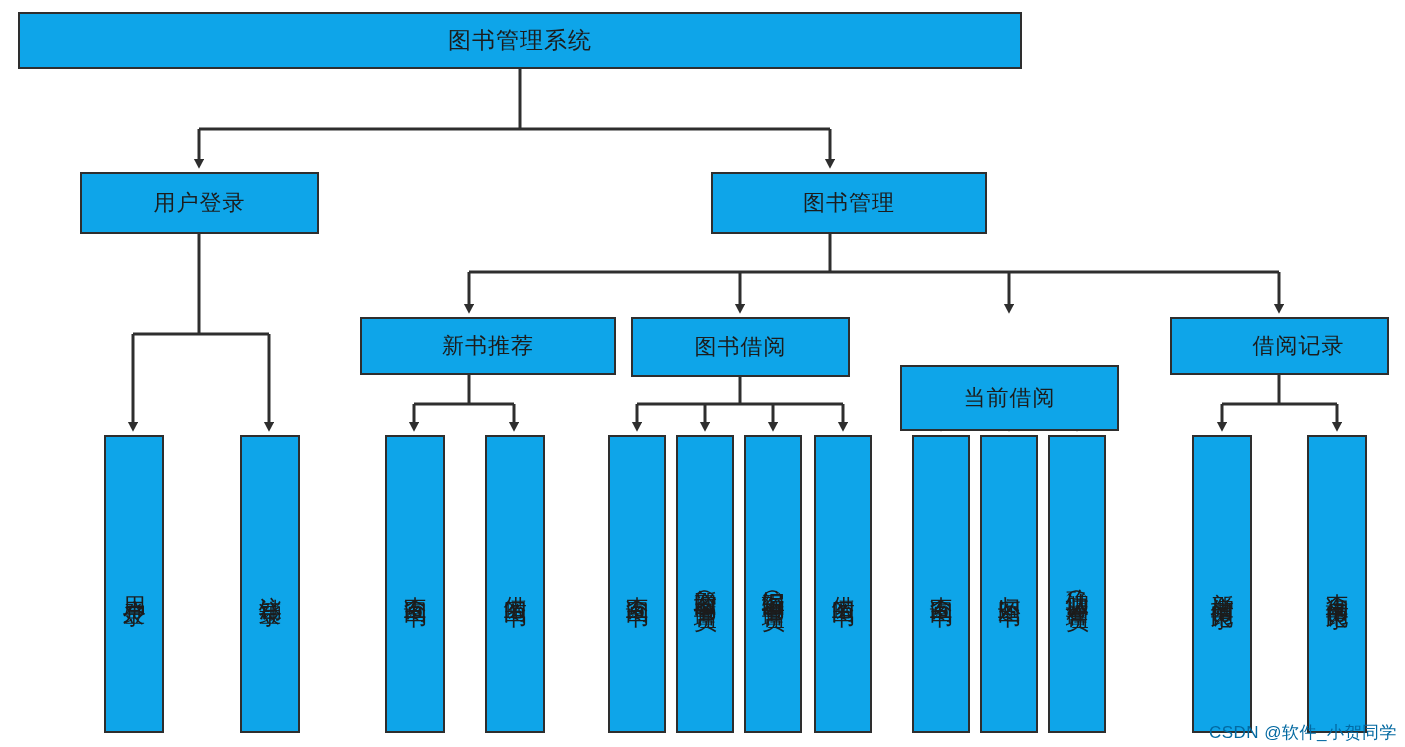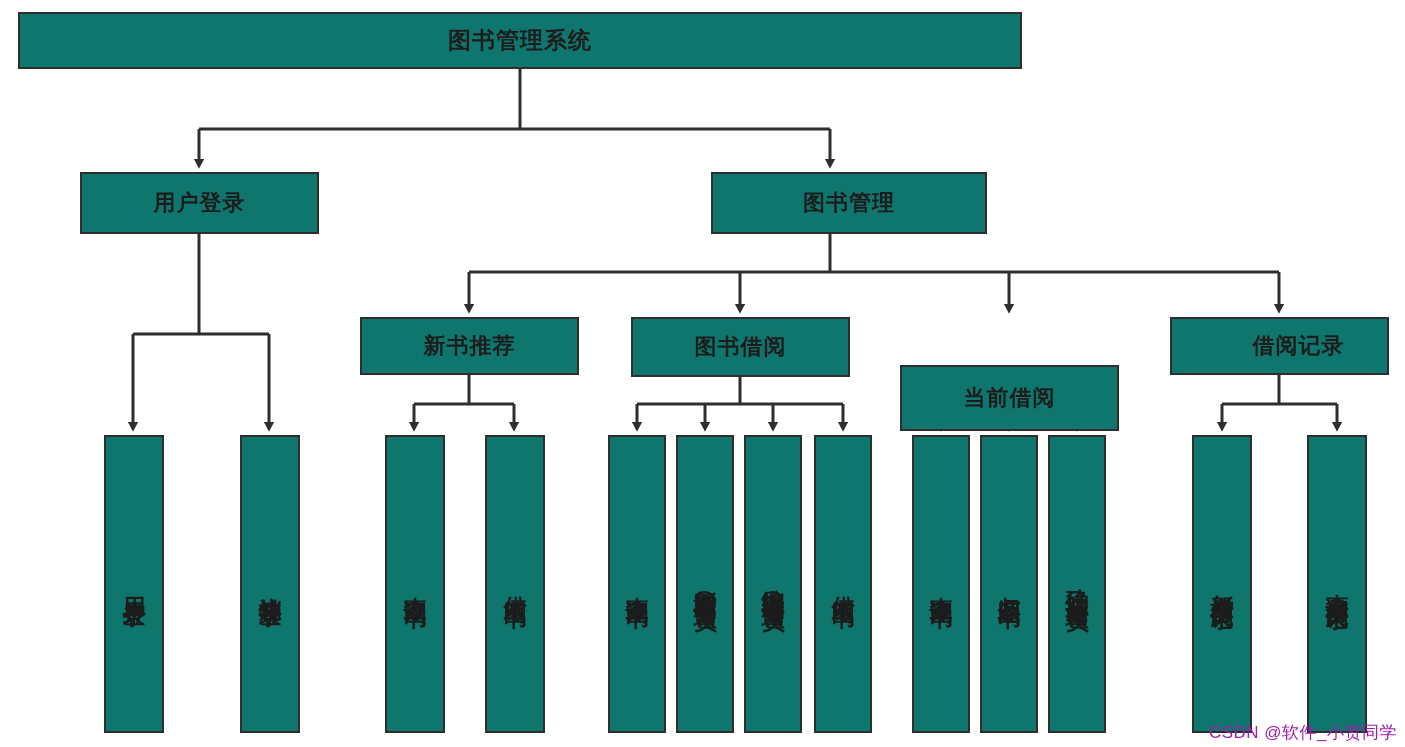--- a/index.html
+++ b/index.html
@@ -12,27 +12,26 @@
   }
   #canvas{position:relative;width:1405px;height:747px;}
 
   
   #wires{position:absolute;left:0;top:0;width:1405px;height:747px;}
 
   
   .node{
     position:absolute;
     box-sizing:border-box;
-    background:#0f766e;
+    background:#0ea5e9;
     border:2.5px solid #2e2e2e;
     display:flex;
     align-items:center;
     justify-content:center;
     color:#1c1c1c;
-    font-weight:bold;
   }
   .node .label{
     font-size:22px;
     line-height:1.15;
     letter-spacing:1px;
     white-space:nowrap;
     color:#1c1c1c;
   }
 
   
@@ -55,21 +54,21 @@
     letter-spacing:3px;
     white-space:normal;
     max-height:100%;
   }
 
   
   #watermark{
     position:absolute;
     right:8px;bottom:3px;
     font-size:17px;
-    color:#a21caf;
+    color:#0369a1;
     letter-spacing:0.5px;
     white-space:nowrap;
     user-select:none;
   }
 </style>
 </head>
 <body>
 
 <div id="canvas">
 
@@ -128,21 +127,21 @@
   </div>
 
   <div class="node h" style="left:80px;top:172px;width:239px;height:62px;">
     <span class="label">用户登录</span>
   </div>
 
   <div class="node h" style="left:711px;top:172px;width:276px;height:62px;">
     <span class="label">图书管理</span>
   </div>
 
-  <div class="node h" style="left:360px;top:317px;width:219px;height:58px;">
+  <div class="node h" style="left:360px;top:317px;width:256px;height:58px;">
     <span class="label">新书推荐</span>
   </div>
 
   <div class="node h" style="left:631px;top:317px;width:219px;height:60px;">
     <span class="label">图书借阅</span>
   </div>
 
   <div class="node h" style="left:900px;top:317px;width:219px;height:66px;margin-top:48px;">
     <span class="label">当前借阅</span>
   </div>

